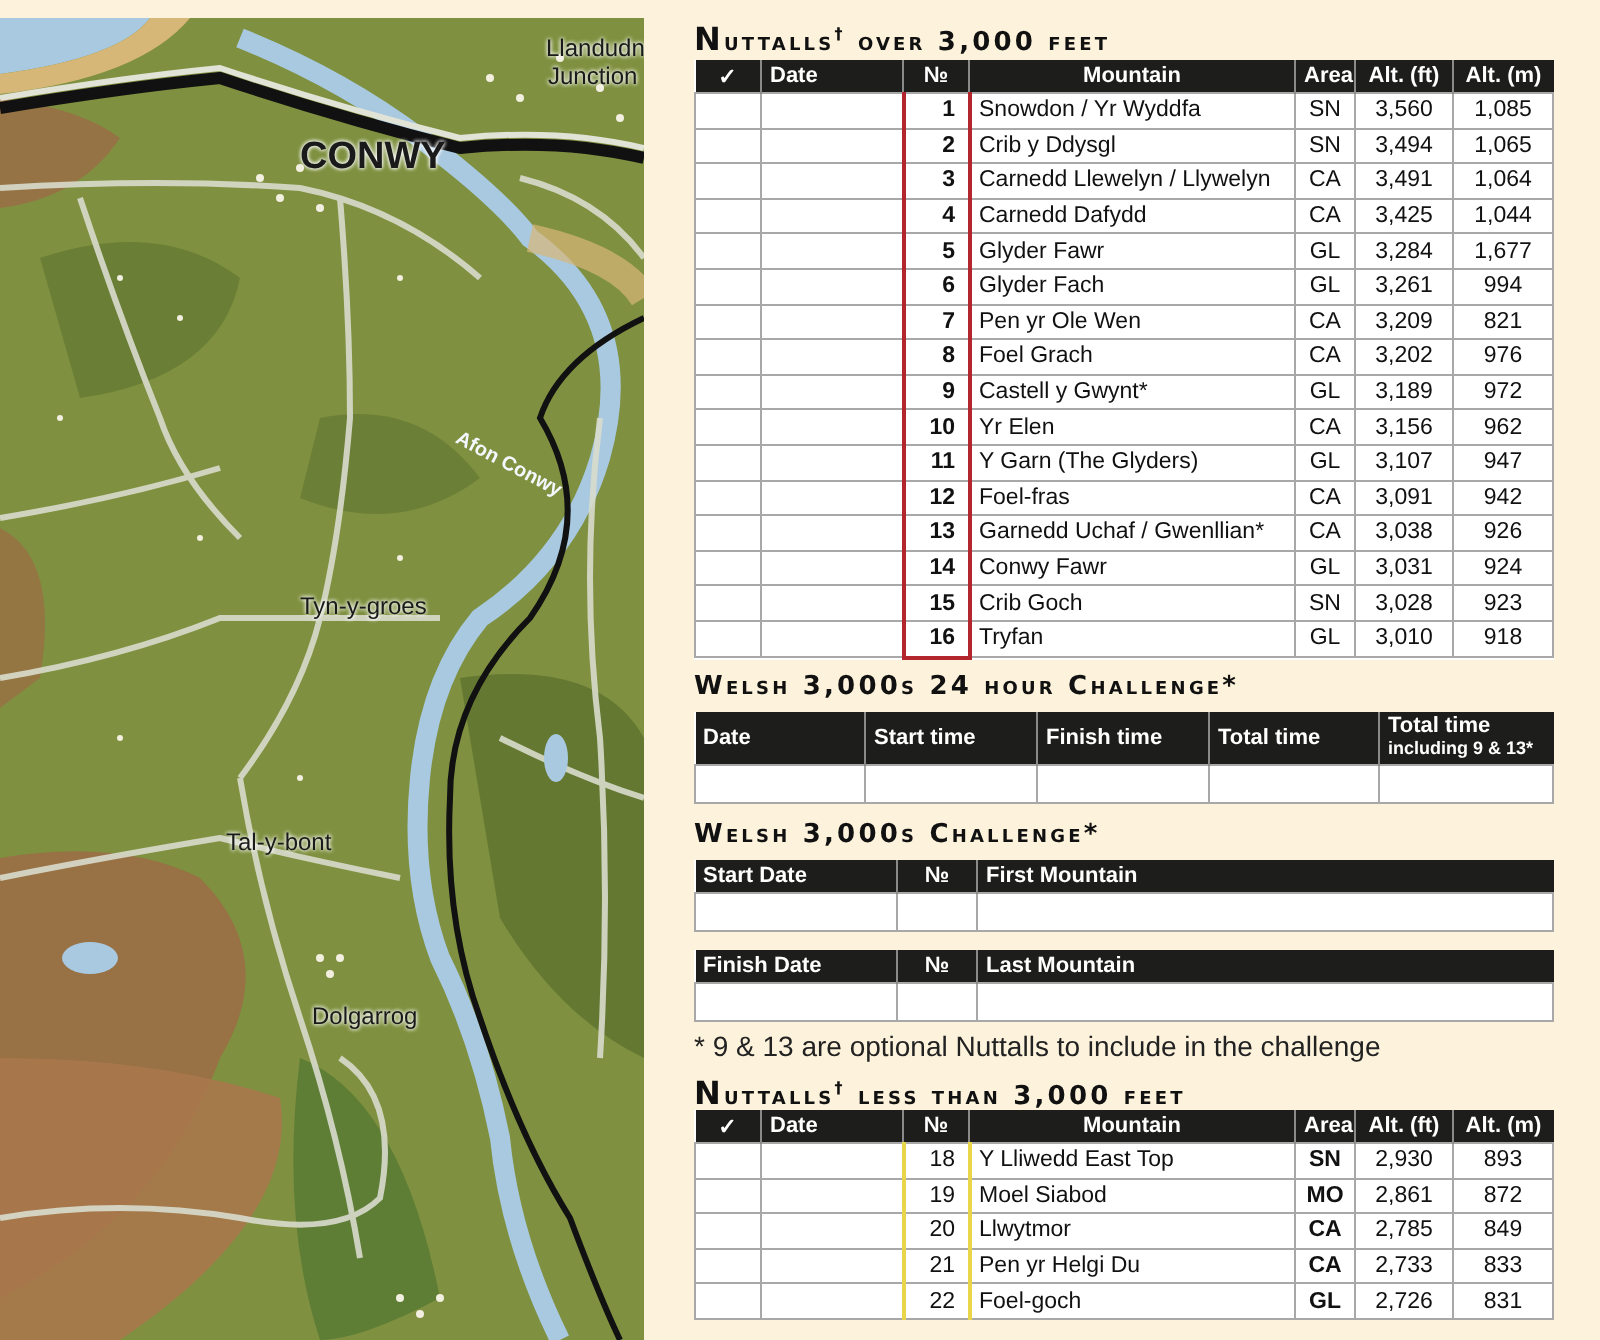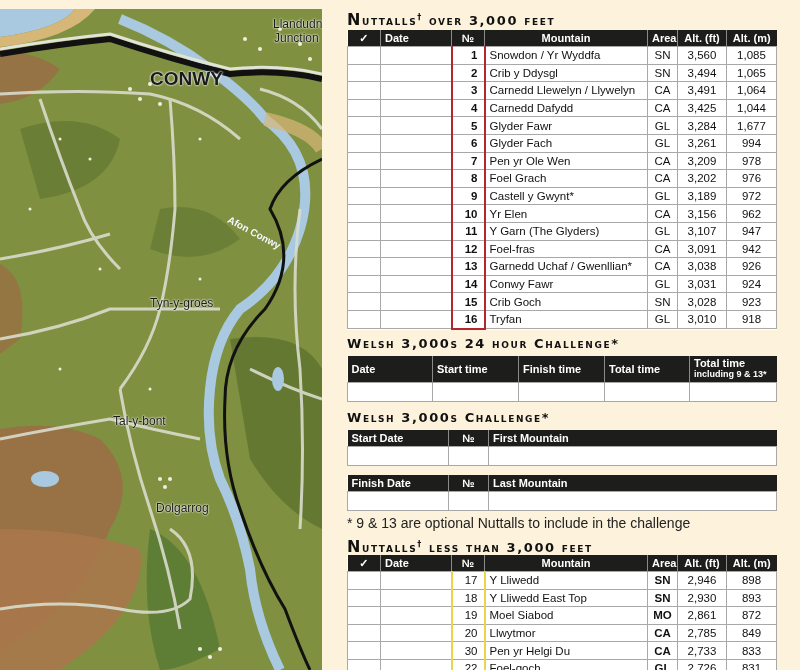--- a/index.html
+++ b/index.html
@@ -195,21 +195,21 @@
           <td class="c">3,261</td>
           <td class="c">994</td>
         </tr>
         <tr>
           <td></td>
           <td></td>
           <td class="num numcell">7</td>
           <td>Pen yr Ole Wen</td>
           <td class="c">CA</td>
           <td class="c">3,209</td>
-          <td class="c">978</td>
+          <td class="c">821</td>
         </tr>
         <tr>
           <td></td>
           <td></td>
           <td class="num numcell">8</td>
           <td>Foel Grach</td>
           <td class="c">CA</td>
           <td class="c">3,202</td>
           <td class="c">976</td>
         </tr>
@@ -380,29 +380,20 @@
         <th>Mountain</th>
         <th>Area</th>
         <th>Alt. (ft)</th>
         <th>Alt. (m)</th>
       </tr>
     </thead>
     <tbody id="under-body">
         <tr>
           <td></td>
           <td></td>
-          <td class="num numcell">17</td>
-          <td>Y Lliwedd</td>
-          <td class="c" style="font-weight: bold;">SN</td>
-          <td class="c">2,946</td>
-          <td class="c">898</td>
-        </tr>
-        <tr>
-          <td></td>
-          <td></td>
           <td class="num numcell">18</td>
           <td>Y Lliwedd East Top</td>
           <td class="c" style="font-weight: bold;">SN</td>
           <td class="c">2,930</td>
           <td class="c">893</td>
         </tr>
         <tr>
           <td></td>
           <td></td>
           <td class="num numcell">19</td>
@@ -416,21 +407,21 @@
           <td></td>
           <td class="num numcell">20</td>
           <td>Llwytmor</td>
           <td class="c" style="font-weight: bold;">CA</td>
           <td class="c">2,785</td>
           <td class="c">849</td>
         </tr>
         <tr>
           <td></td>
           <td></td>
-          <td class="num numcell">30</td>
+          <td class="num numcell">21</td>
           <td>Pen yr Helgi Du</td>
           <td class="c" style="font-weight: bold;">CA</td>
           <td class="c">2,733</td>
           <td class="c">833</td>
         </tr>
         <tr>
           <td></td>
           <td></td>
           <td class="num numcell">22</td>
           <td>Foel-goch</td>

